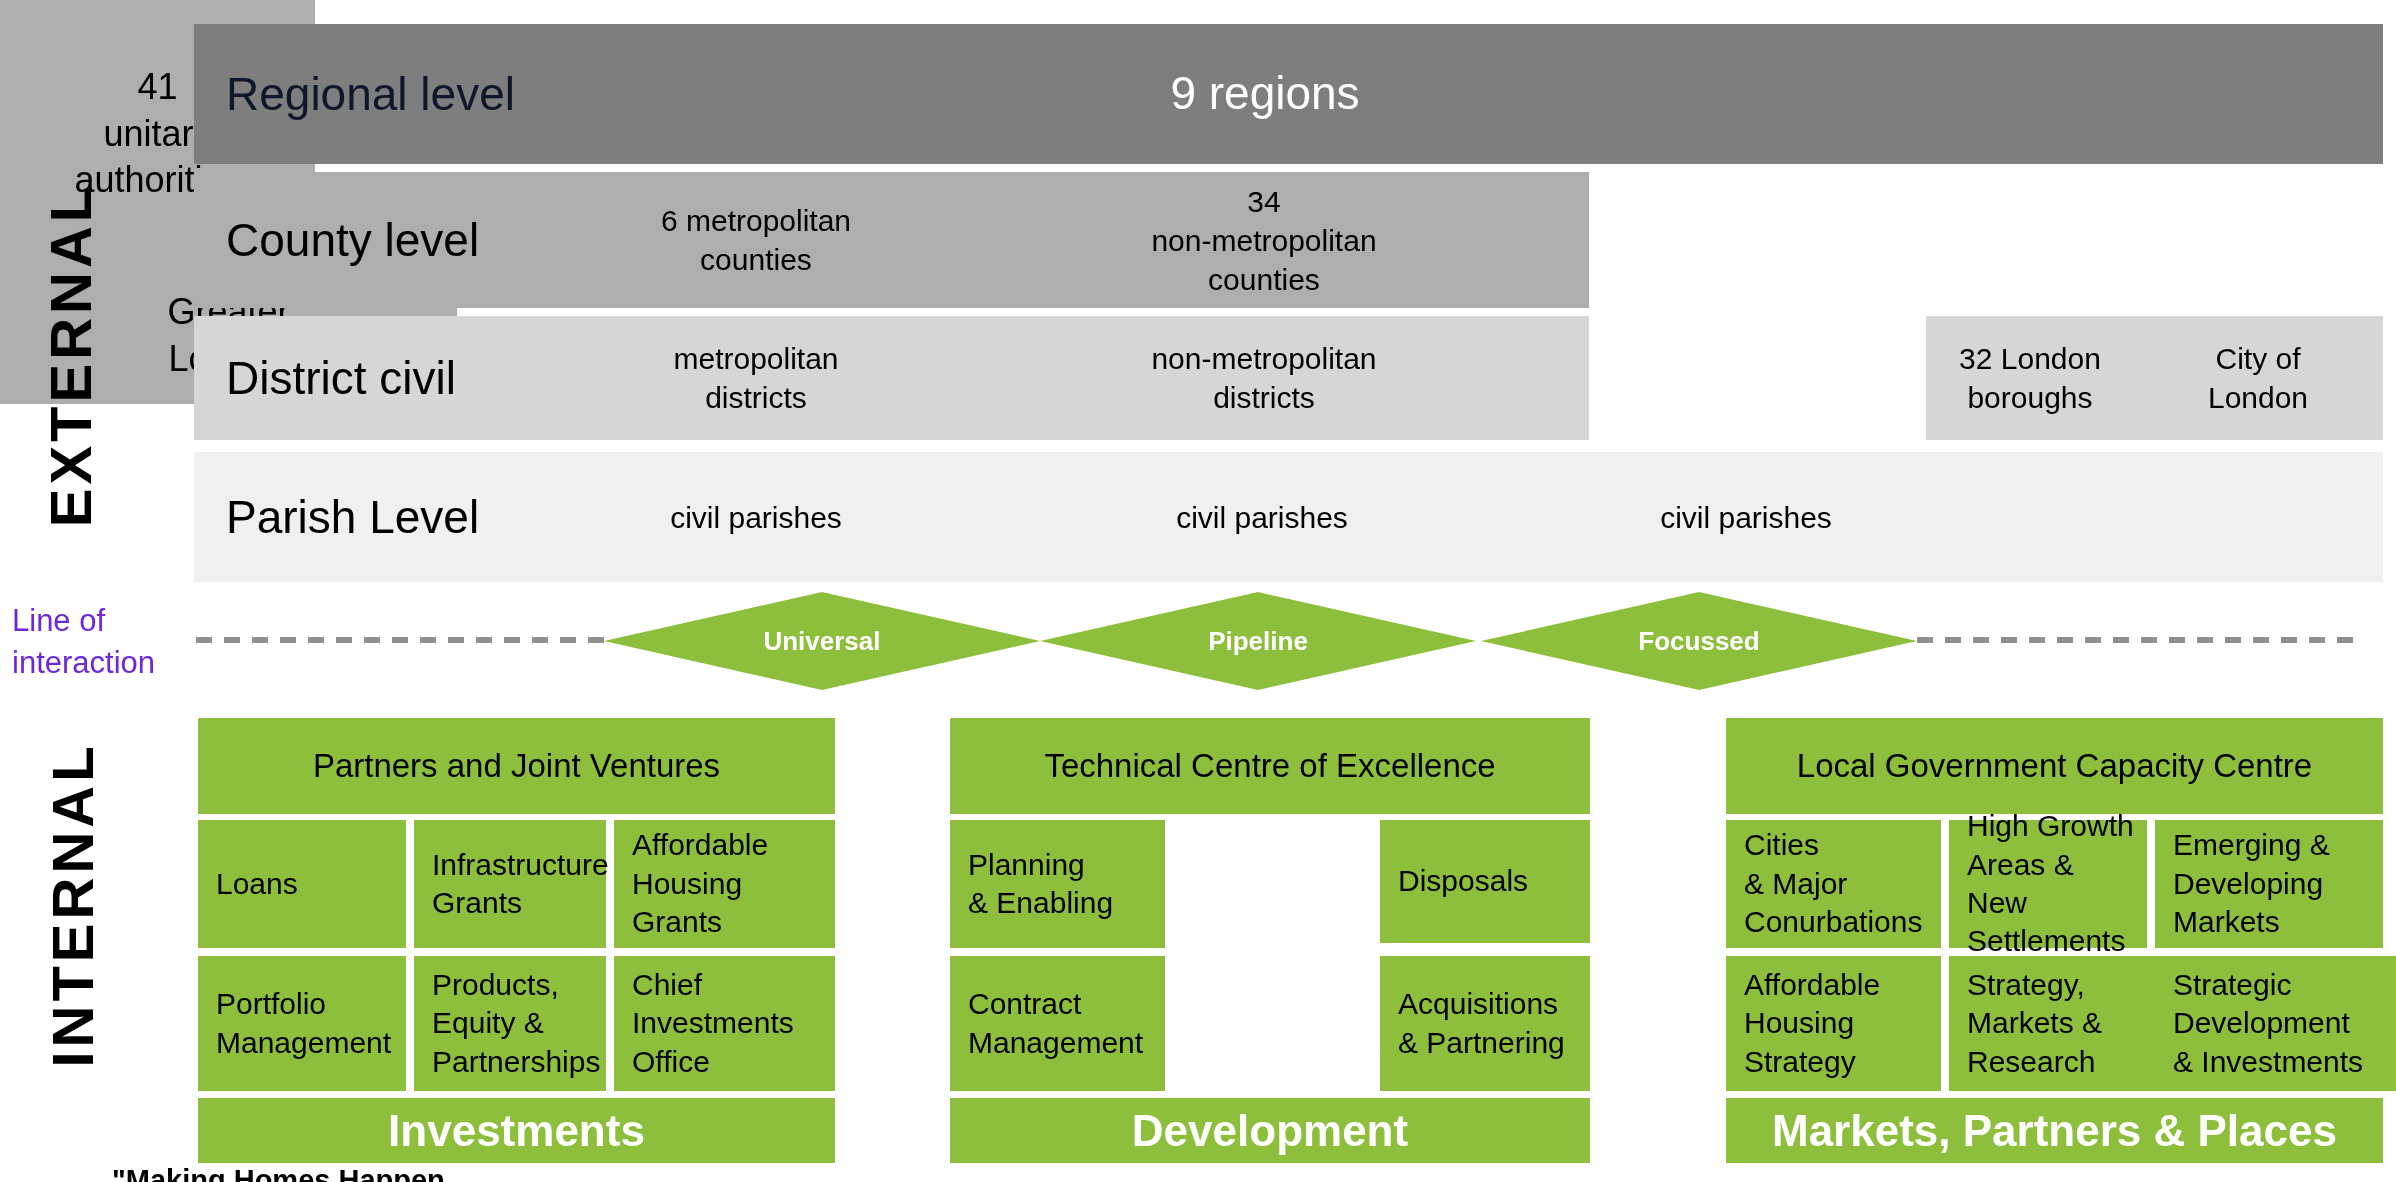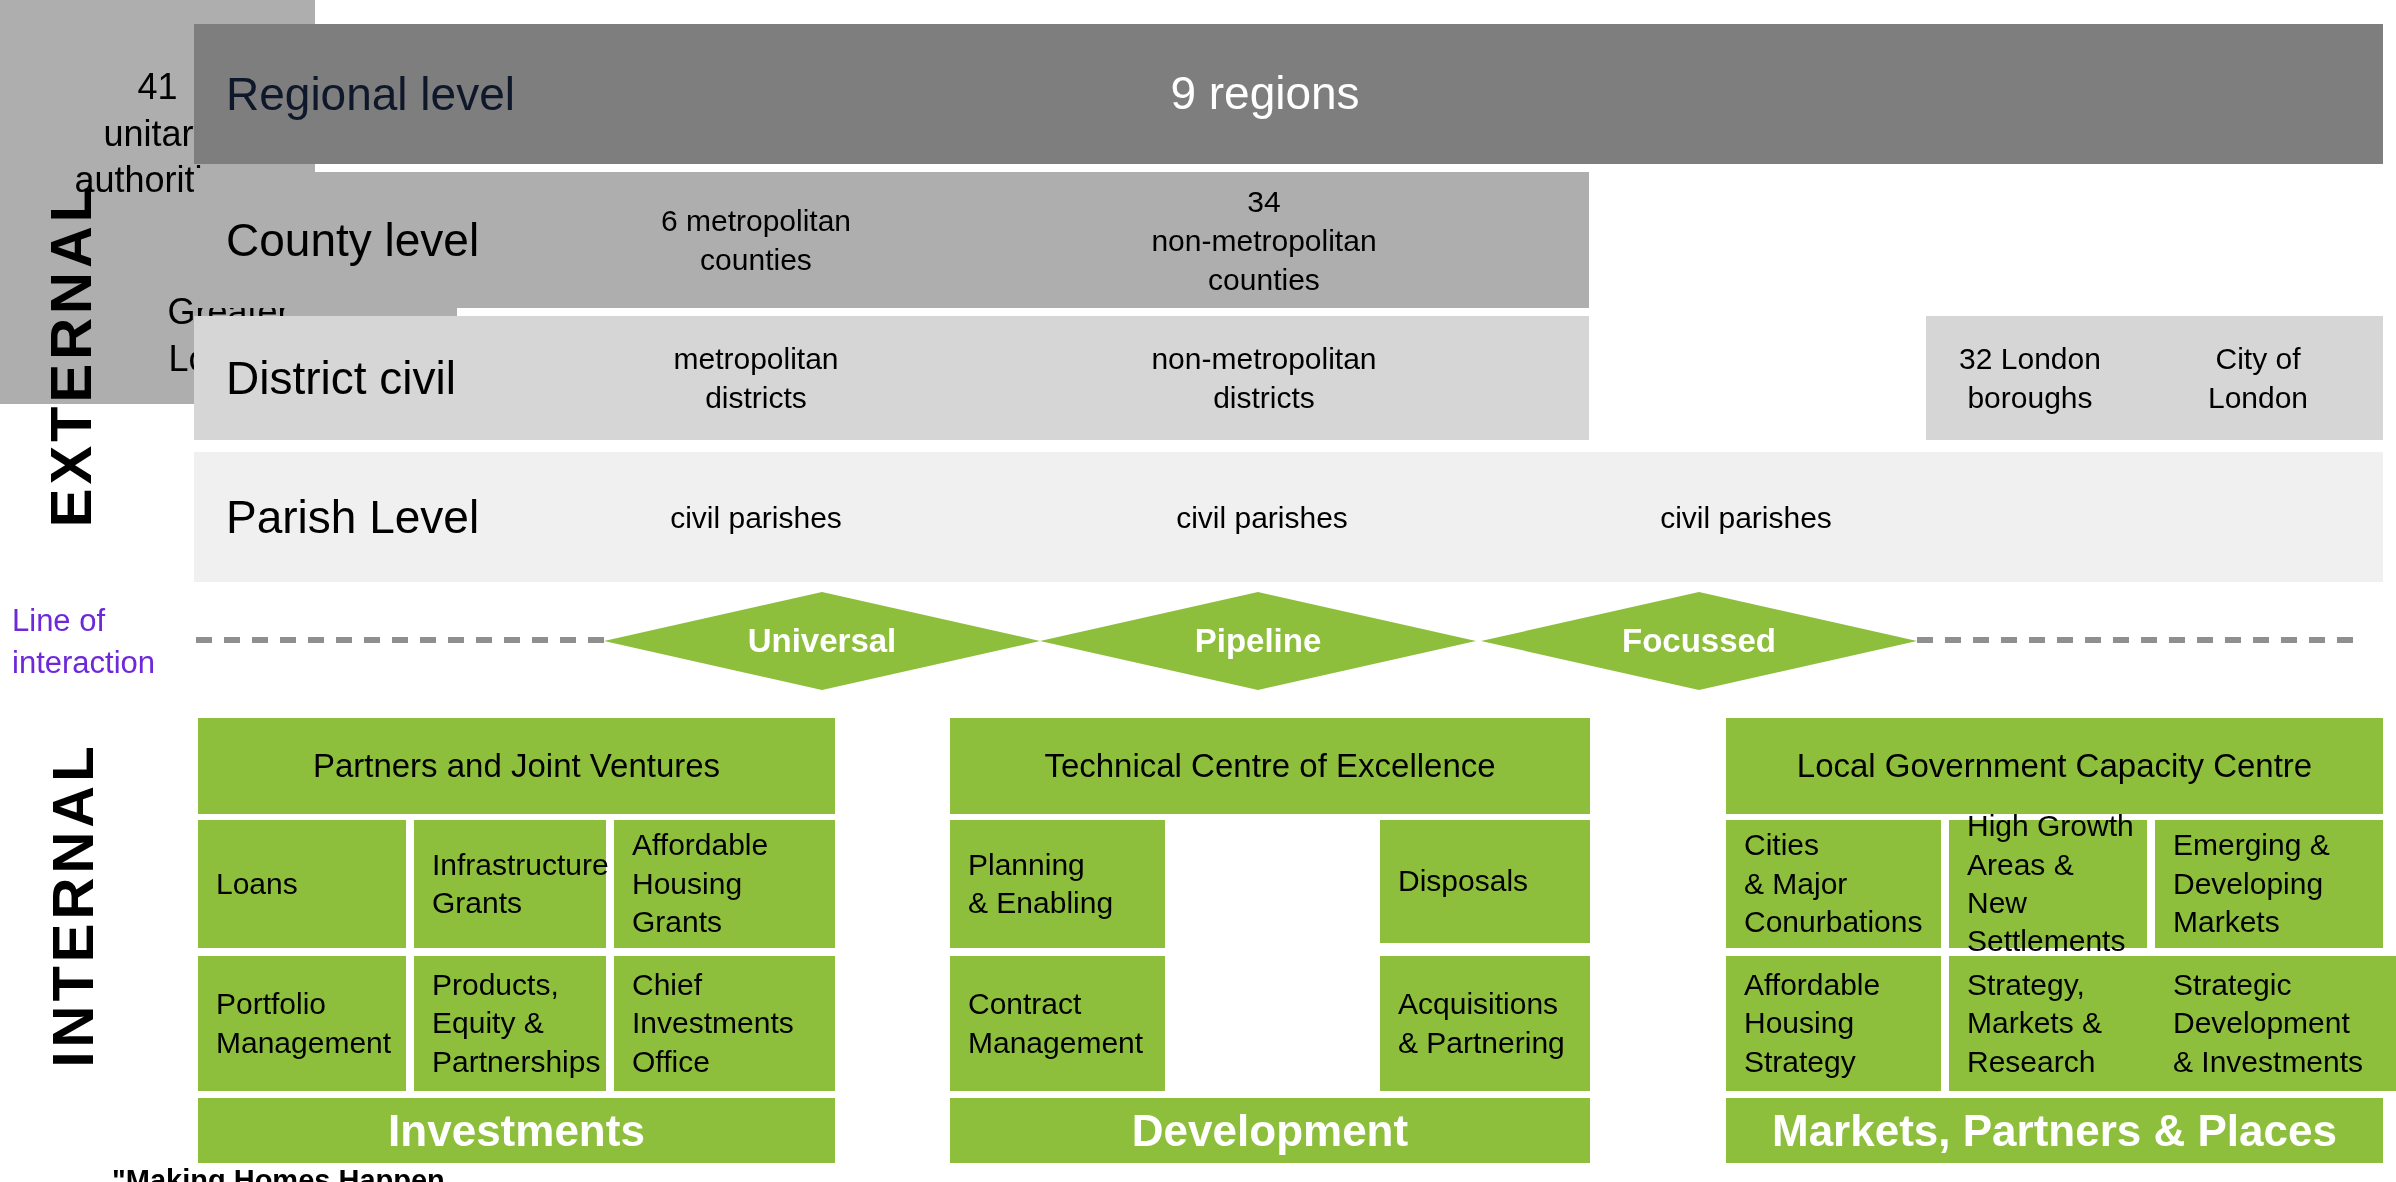--- a/index.html
+++ b/index.html
@@ -50,21 +50,21 @@
     position:absolute; top:637px; height:6px;
     background:repeating-linear-gradient(90deg,#8f8f8f 0 16px, transparent 16px 28px);
   }
   .dash-left{ left:196px; width:408px; }
   .dash-right{ left:1917px; width:446px; }
   .diamond{
     position:absolute; top:592px; width:436px; height:98px; background:#8dbf3c;
     clip-path:polygon(50% 0, 100% 50%, 50% 100%, 0 50%);
     display:flex; align-items:center; justify-content:center;
   }
-  .diamond span{ color:#fff; font-size:33px; font-weight:700; }
+  .diamond span{ color:#fff; font-size:26px; font-weight:700; }
   .d1{ left:604px; } .d2{ left:1040px; } .d3{ left:1481px; }
 
   
   .g{ position:absolute; background:#8dbf3c; }
   .g-header{ display:flex; align-items:center; justify-content:center;
              font-size:33px; text-align:center; }
   .g-cell{ display:flex; align-items:center; font-size:30px; line-height:1.28;
            padding-left:18px; padding-right:6px; box-sizing:border-box; white-space:pre-line; }
   .g-footer{ display:flex; align-items:center; justify-content:center;
              color:#fff; font-weight:700; font-size:44px; }

